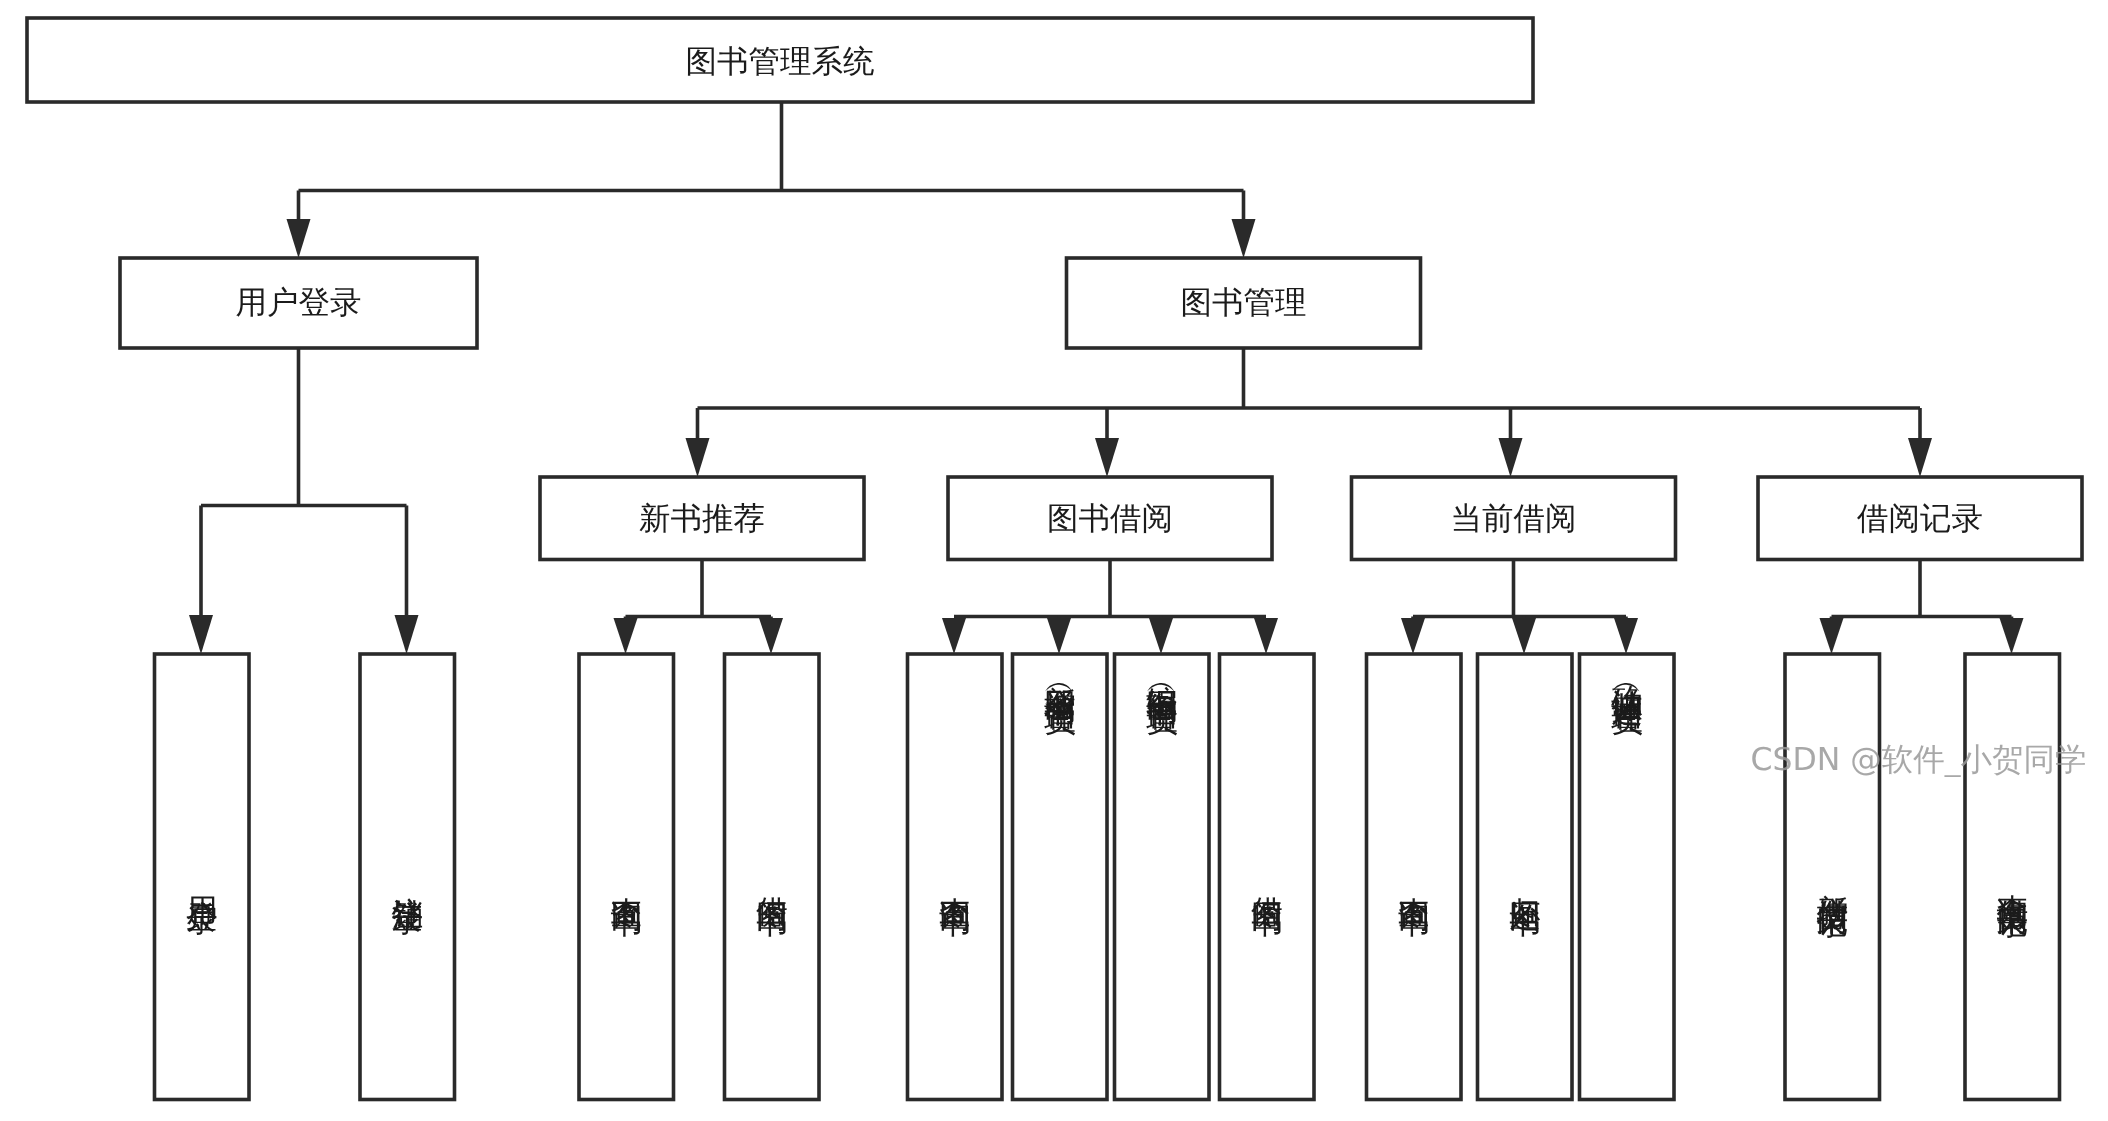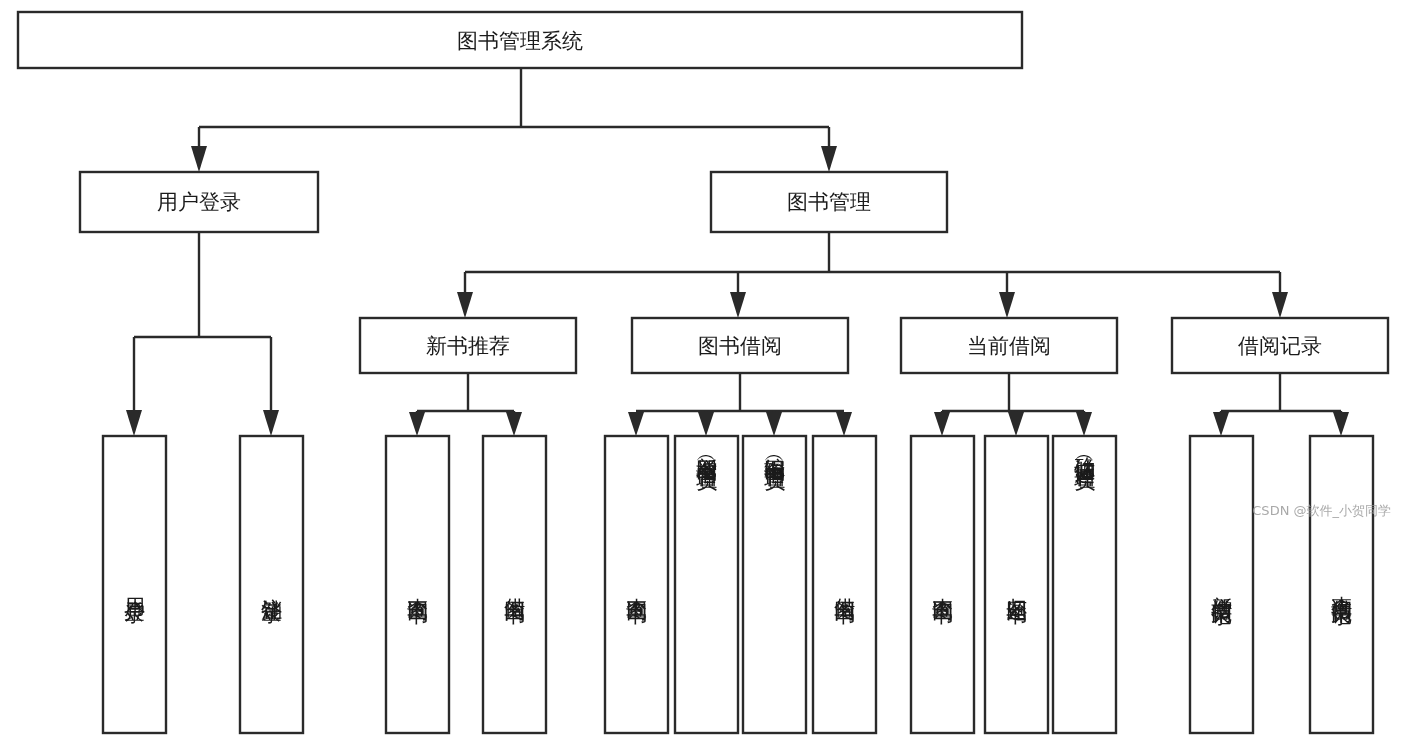--- a/index.html
+++ b/index.html
@@ -65,21 +65,21 @@
     letter-spacing: 2px;
     color: #1b1b1b;
     white-space: nowrap;
     text-align: center;
   }
   #watermark {
     position: absolute;
     right: 14px;
     bottom: 8px;
     font-family: "DejaVu Sans", "Liberation Sans", sans-serif;
-    font-size: 13px;
+    font-size: 21px;
     color: #9a9a9a;
     opacity: 0.85;
     white-space: nowrap;
     pointer-events: none;
   }
 </style>
 </head>
 <body>
 
 <div id="diagram-root">

